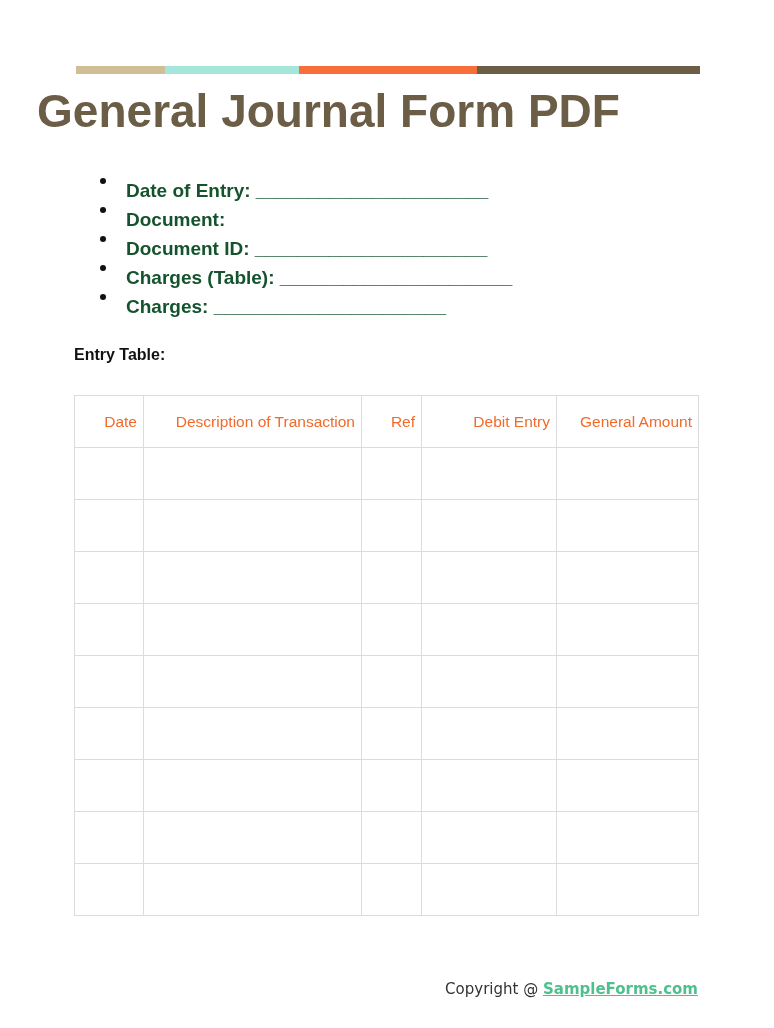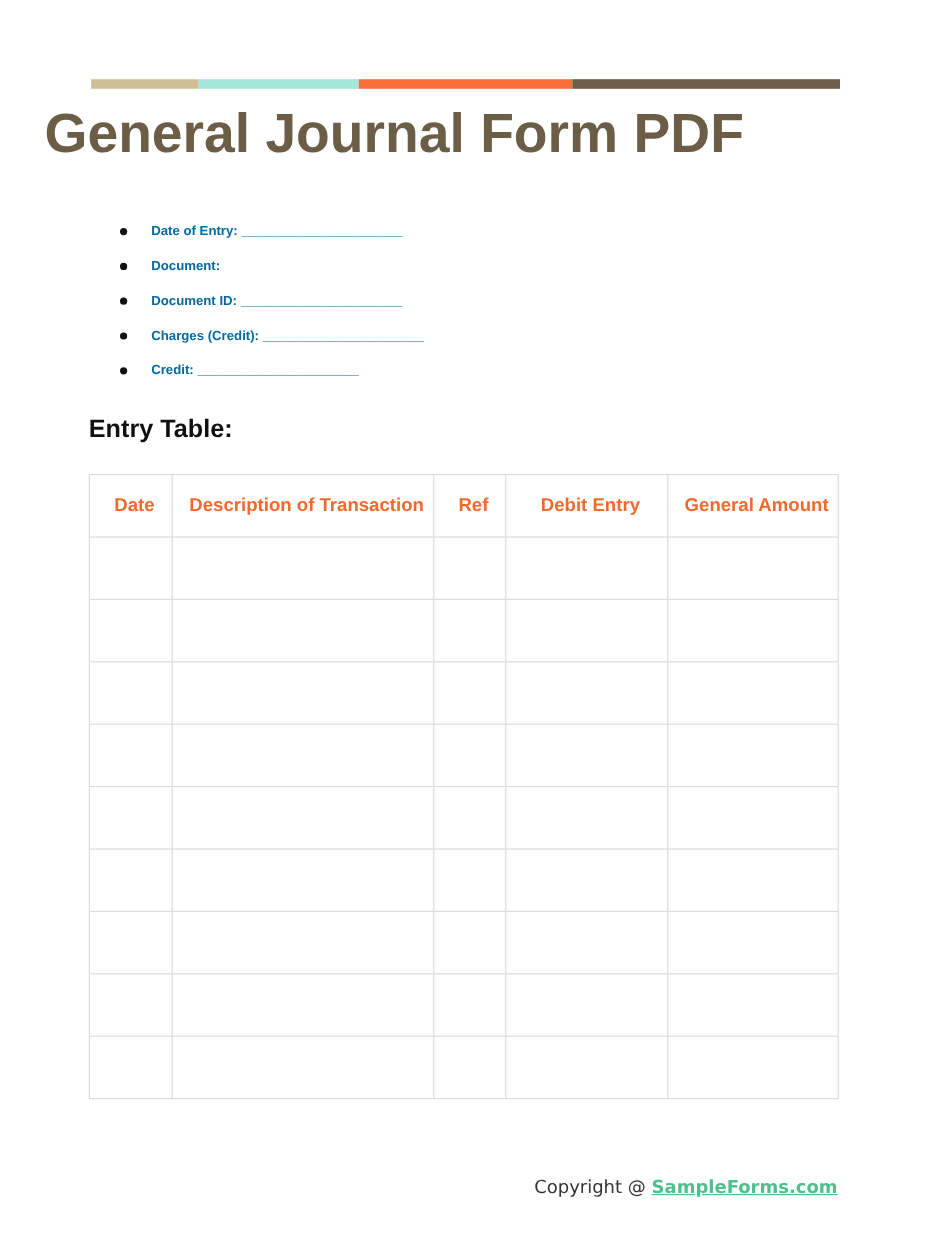--- a/index.html
+++ b/index.html
@@ -1,48 +1,48 @@
 <!DOCTYPE html>
 <html><head>
   <meta charset="utf-8">
   <style>
     html, body { margin: 0; padding: 0; background: #ffffff; }
     body { width: 774px; height: 1028px; position: relative; font-family: "Liberation Sans", sans-serif; color: #111; overflow: hidden; }
     .bar { position: absolute; top: 66px; left: 76px; width: 624px; height: 8px; display: flex; }
     .bar span { display: block; height: 100%; }
     .title { position: absolute; top: 84px; left: 0; width: 657px; text-align: center; font-size: 46px; font-weight: bold; color: #6b5d46; letter-spacing: 0px; }
     .fields { position: absolute; top: 178px; left: 96px; margin: 0; padding: 0; list-style: none; }
-    .fields li { height: 29px; line-height: 26px; font-size: 11px; font-weight: bold; color: #0369a1; display: flex; align-items: center; }
+    .fields li { height: 29px; line-height: 26px; font-size: 19px; font-weight: bold; color: #14532d; display: flex; align-items: flex-start; }
     .fields .dot { display: inline-block; width: 6px; height: 6px; border-radius: 50%; background: #111; margin: 0 20px 0 4px; }
-    .section-label { position: absolute; top: 346px; left: 74px; font-size: 21px; font-weight: bold; }
+    .section-label { position: absolute; top: 346px; left: 74px; font-size: 16px; font-weight: bold; }
     table.entries { position: absolute; top: 395px; left: 74px; border-collapse: collapse; table-layout: fixed; width: 624px; }
     table.entries th, table.entries td { border: 1px solid #dcdcdc; padding: 0 6px; }
-    table.entries th { height: 51px; text-align: center; color: #f26a2b; font-size: 15.5px; font-weight: bold; white-space: nowrap; padding-left: 12px; }
+    table.entries th { height: 51px; text-align: right; color: #f26a2b; font-size: 15.5px; font-weight: normal; white-space: nowrap; padding-left: 12px; }
     table.entries td { height: 51px; }
     .footer { position: absolute; top: 980px; right: 76px; font-size: 15px; color: #333; font-family: "DejaVu Sans", sans-serif; margin-left: 36px; }
     .footer a { color: #4fc08d; font-weight: bold; text-decoration: underline; }
   </style>
 </head>
 <body>
 
 <div class="bar" id="colorBar">
     <span style="background: rgb(207, 190, 150); width: 89px;"></span>
     <span style="background: rgb(164, 230, 218); width: 134px;"></span>
     <span style="background: rgb(248, 110, 57); width: 178px;"></span>
     <span style="background: rgb(107, 93, 70); width: 223px;"></span>
   </div>
 
 <h1 class="title" style="margin:0;">General Journal Form PDF</h1>
 
 <ul class="fields" id="fieldsList">
     <li><span class="dot"></span><span>Date of Entry:</span>&nbsp;<span>______________________</span></li>
     <li><span class="dot"></span><span>Document:</span>&nbsp;</li>
     <li><span class="dot"></span><span>Document ID:</span>&nbsp;<span>______________________</span></li>
-    <li><span class="dot"></span><span>Charges (Credit):</span>&nbsp;<span>______________________</span></li>
-    <li><span class="dot"></span><span>Credit:</span>&nbsp;<span>______________________</span></li>
+    <li><span class="dot"></span><span>Charges (Table):</span>&nbsp;<span>______________________</span></li>
+    <li><span class="dot"></span><span>Charges:</span>&nbsp;<span>______________________</span></li>
   </ul>
 
 <div class="section-label">Entry Table:</div>
 
 <table class="entries">
   <colgroup id="colgroup">
       <col style="width: 69px;">
       <col style="width: 218px;">
       <col style="width: 60px;">
       <col style="width: 135px;">

